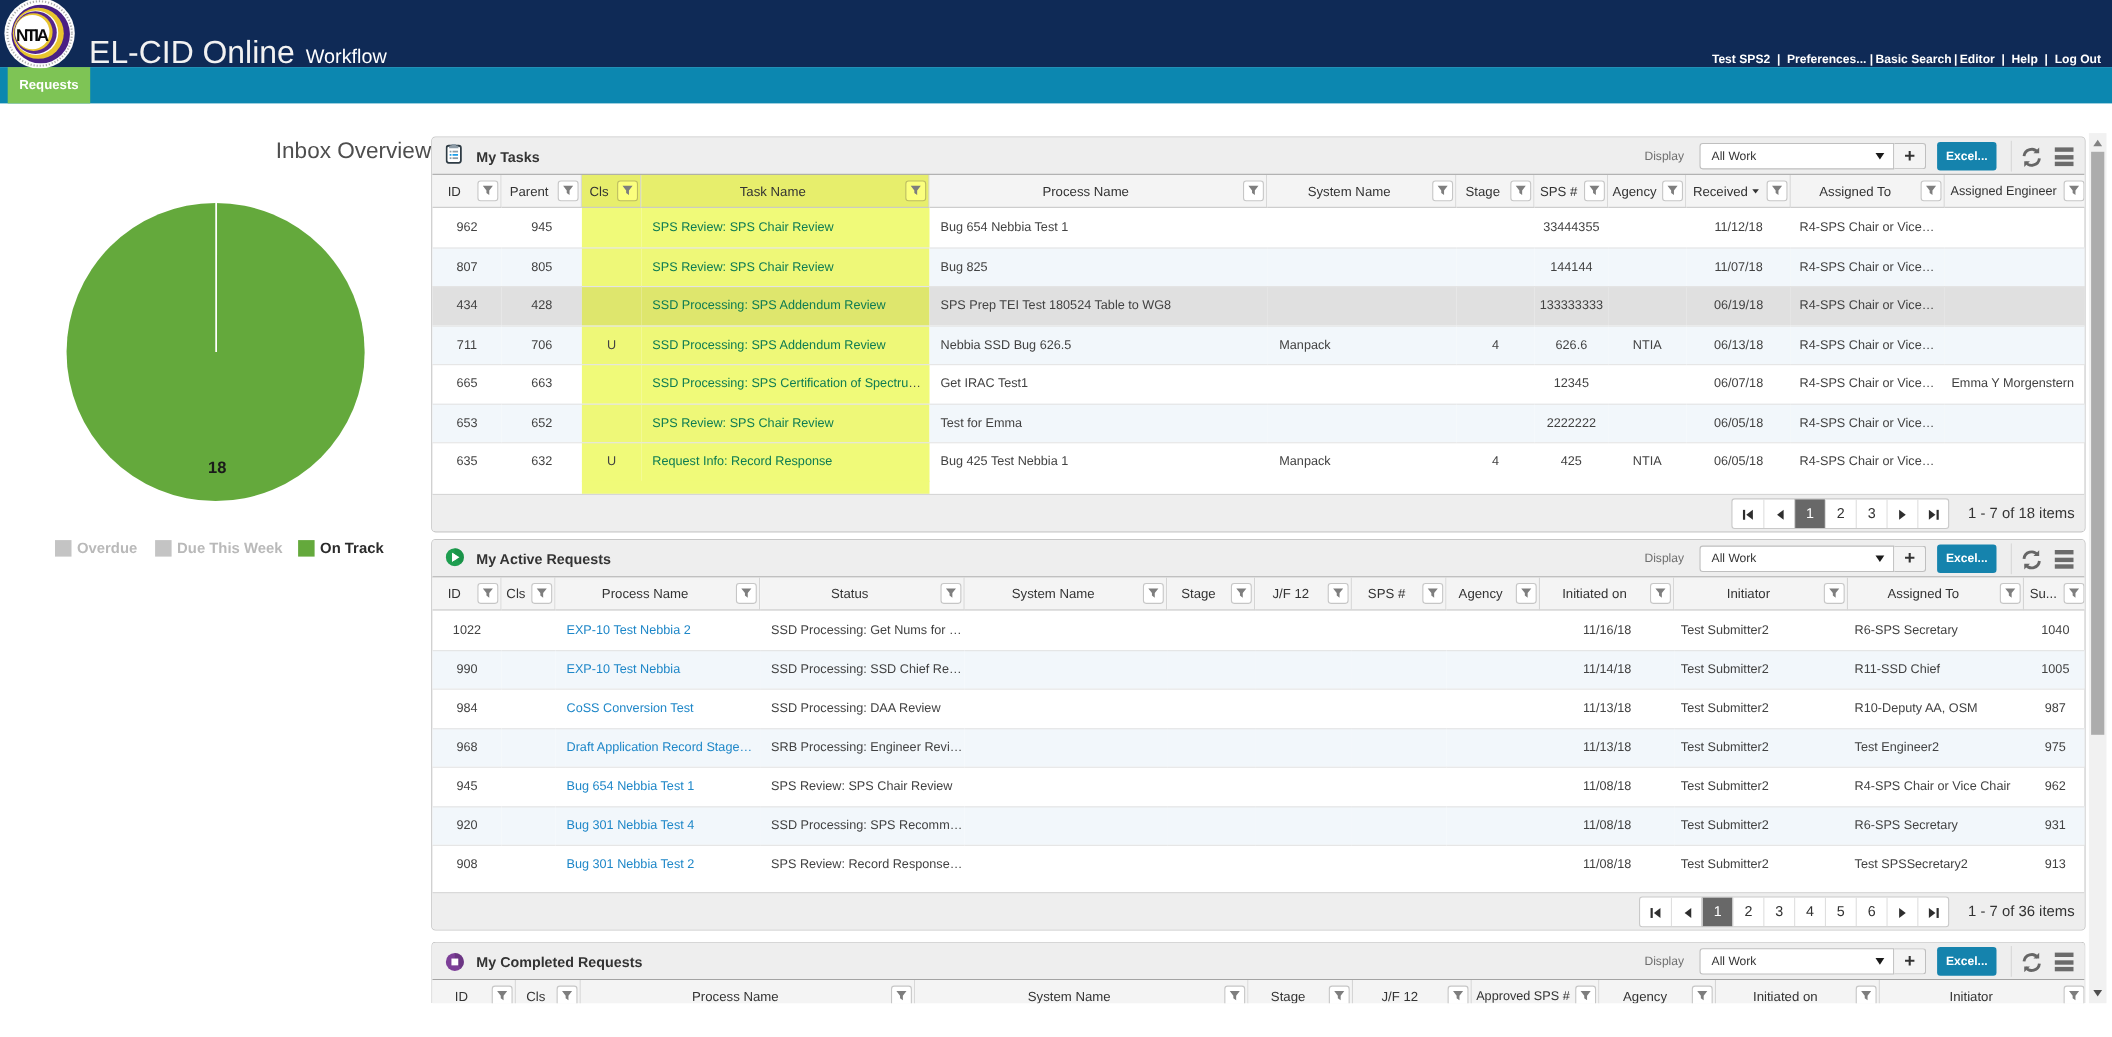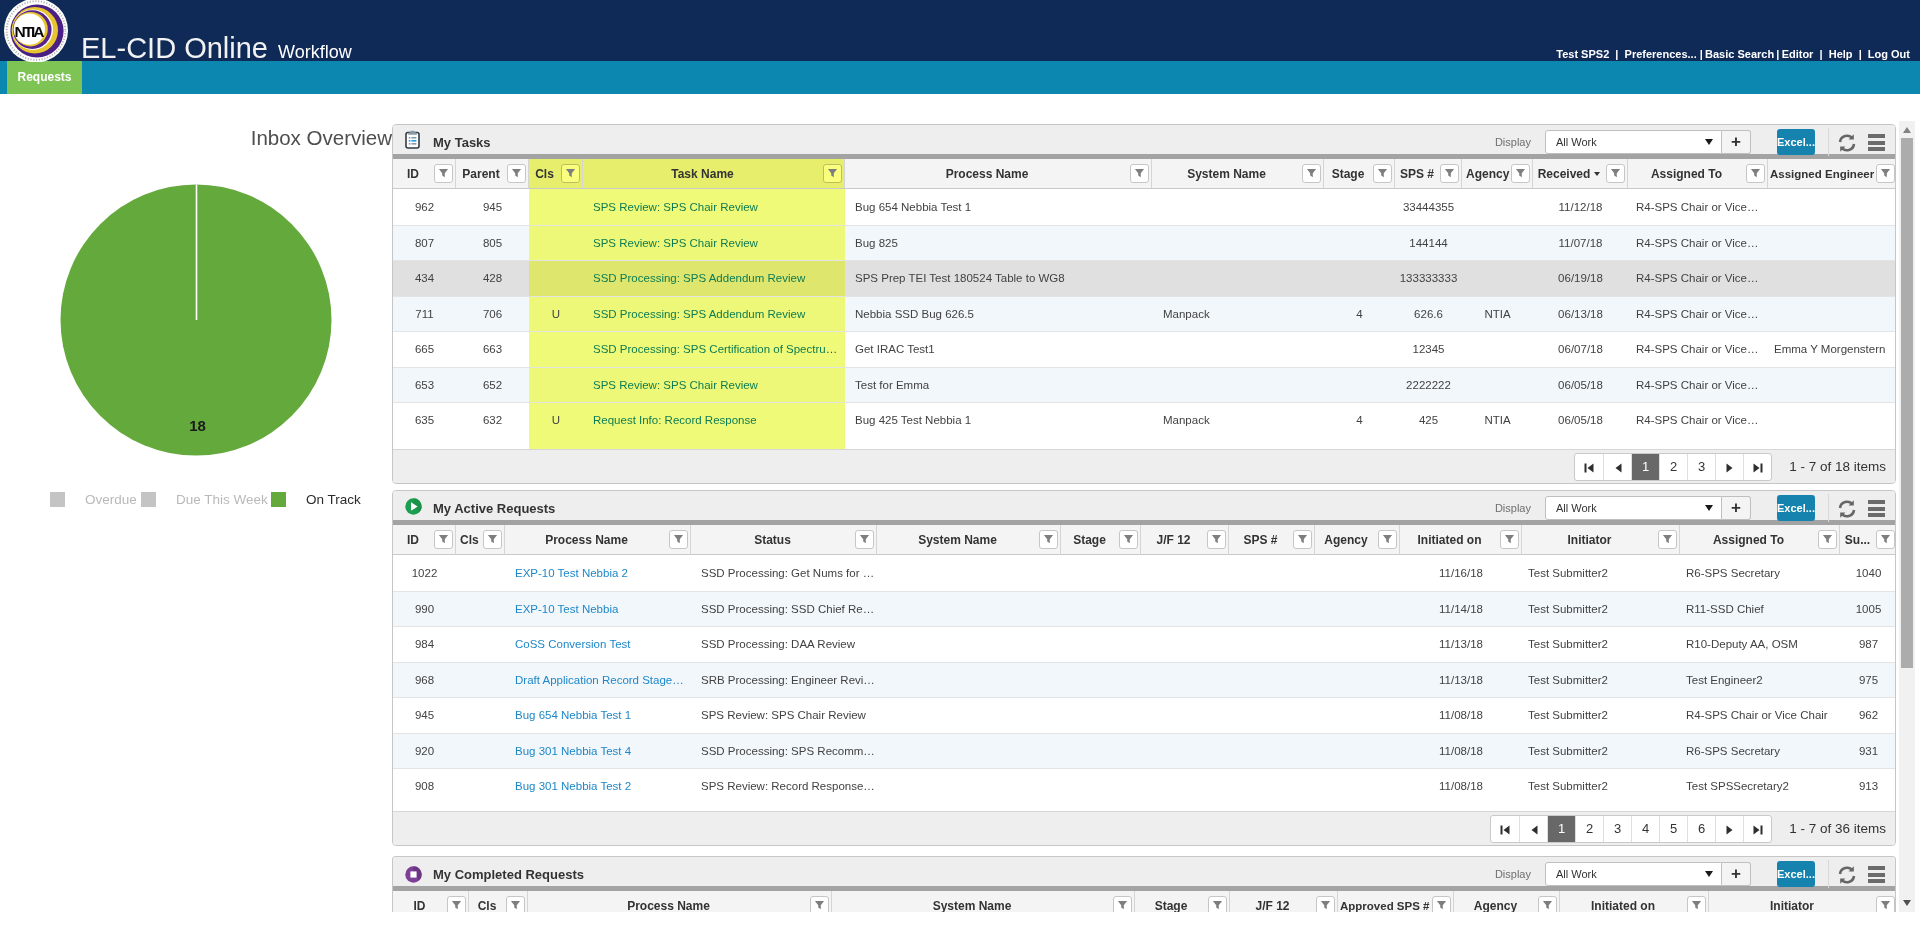--- a/index.html
+++ b/index.html
@@ -17,52 +17,52 @@
 #toplinks { position:absolute; right:10px; top:48px; color:#fff; font-weight:bold; font-size:11px; white-space:nowrap;}
 
 
 #pie-title { position:absolute; left:0; top:126px; width:392px; text-align:right;
   font-size:20.5px; color:#4E4E4E; }
 #pie-svg { position:absolute; left:0px; top:134px; }
 #pie-num { position:absolute; left:160px; top:417px; width:75px; text-align:center;
   font-size:15px; font-weight:bold; color:#1A1A1A; }
 .leg { position:absolute; top:491px; height:15px; }
 .leg .sw { display:inline-block; width:15px; height:15px; vertical-align:-2px; }
-.leg .tx { font-size:13.5px; font-weight:normal; margin-left:20px; vertical-align:1px;}
+.leg .tx { font-size:13.5px; font-weight:bold; margin-left:5px; vertical-align:1px;}
 .leg.dim .tx { color:#B9B9B9; }
 .leg.dim .sw { background:#C4C4C4; }
 .leg.on .tx { color:#2B2B2B; }
 .leg.on .sw { background:#64A93C; }
 
 
 .panel { position:absolute; left:392px; width:1504px; border:1px solid #C6C6C6; border-radius:4px;
   background:#fff; overflow:hidden; }
-.phead { position:relative; height:34px; background:#EEEEEE; border-bottom:5px solid #a3a3a3; }
+.phead { position:relative; height:34px; background:#EEEEEE; border-bottom:1px solid #a3a3a3; }
 .ptitle { position:absolute; left:40px; top:10px; font-size:13px; font-weight:bold; color:#333; }
 .picon { position:absolute; left:12px; top:8px; }
 .ctrl-display { position:absolute; right:364px; top:11px; font-size:11px; color:#6F6F6F;padding-left:33px; }
 .ctrl-dd { position:absolute; right:173px; top:5px; width:177px; height:24px; background:#fff;
   border:1px solid #BFBFBF; border-radius:3px 0 0 3px; font-size:11px; color:#333; line-height:22px;
   padding-left:10px; }
 .ctrl-dd .arr { position:absolute; right:8px; top:8px; width:0; height:0;
   border-left:4.5px solid transparent; border-right:4.5px solid transparent; border-top:6px solid #1A1A1A; }
 .ctrl-plus { position:absolute; right:144px; top:5px; width:29px; height:24px; background:#F4F4F4;
   border:1px solid #BFBFBF; border-left:none; border-radius:0 3px 3px 0; color:#333;
   font-size:17px; font-weight:bold; text-align:center; line-height:21px; }
-.ctrl-excel { position:absolute; right:80px; top:4px; width:38px; height:26px; background:#1583AD;
+.ctrl-excel { position:absolute; right:80px; top:4px; width:54px; height:26px; background:#1583AD;
   border-radius:3px; color:#fff; font-size:11px; font-weight:bold; text-align:center; line-height:26px; }
 .ctrl-sep { position:absolute; right:66px; top:3px; width:1px; height:28px; background:#D8D8D8; }
 .ctrl-refresh { position:absolute; right:38px; top:8px; }
 .ctrl-burger { position:absolute; right:10px; top:9px; width:17px; height:17px; }
 .ctrl-burger div { height:4px; background:#6B6B6B; margin-bottom:2.5px; }
 
 
 table.grid { border-collapse:separate; border-spacing:0; table-layout:fixed; width:1502px; }
 table.grid th { height:30px; background:#F4F4F4; border-right:1px solid #D5D5D5; border-bottom:1px solid #C9C9C9;
-  font-size:12px; font-weight:bold; color:#333; position:relative; padding:0 26px 0 4px; text-align:center;
+  font-size:12px; font-weight:normal; color:#333; position:relative; padding:0 26px 0 4px; text-align:center;
   overflow:hidden; white-space:nowrap; }
 table.grid th:last-child { border-right:none; }
 table.grid td { height:35.5px; font-size:11.5px; color:#424242; padding:0; overflow:hidden;
   white-space:nowrap; text-overflow:ellipsis; text-align:center; border-top:1px solid #E4E4E4; }
 table.grid tr.r1 td { border-top:none; }
 table.grid td.lft { text-align:left; padding-left:10px; }
 tr.alt td { background:#F2F7FB; }
 tr.gray td { background:#E0E0E0; }
 table.grid th.hl { background:#E7EE6C; }
 table.grid td.hl { background:#F0FA79; }

